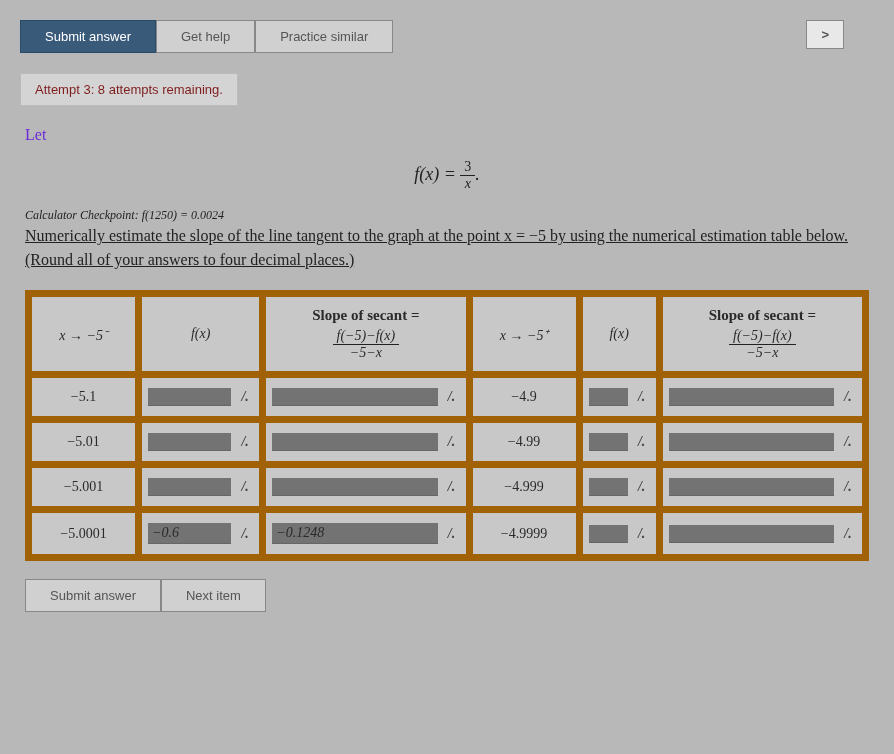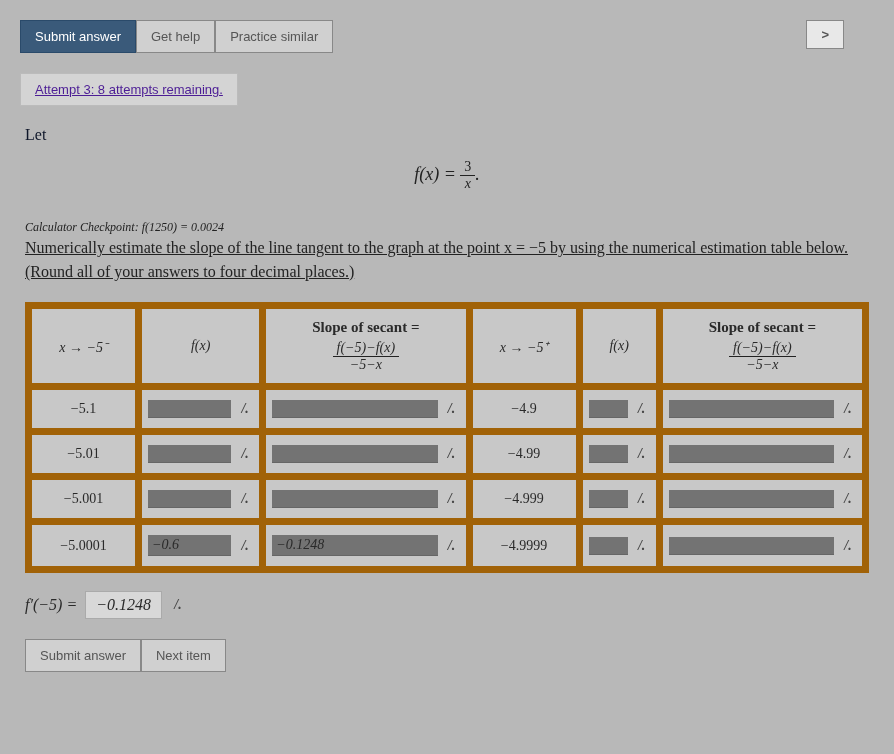--- a/index.html
+++ b/index.html
@@ -12,21 +12,21 @@
       height: 754px;
       overflow: hidden;
     }
     .toolbar {
       display: flex;
       gap: 0;
       margin-bottom: 20px;
       align-items: flex-start;
     }
     .btn {
-      padding: 8px 14px;
+      padding: 8px 24px;
       font-family: Arial, sans-serif;
       font-size: 13px;
       border: 1px solid #888;
       cursor: pointer;
       background: #d0d0d0;
       color: #555;
     }
     .btn-primary {
       background: #3a5a7a;
       color: #fff;
@@ -38,32 +38,31 @@
       padding: 6px 14px;
       font-weight: bold;
       margin-right: 30px;
     }
     .attempt-badge {
       display: inline-block;
       background: #d4d4d4;
       padding: 8px 14px;
       font-family: Arial, sans-serif;
       font-size: 13px;
-      color: #4c1d95;
+      color: #7f1d1d;
       border: 1px solid #bbb;
       margin-bottom: 20px;
-      text-decoration: underline;
     }
     .content { padding: 0 5px; }
-    .let-text { font-size: 16px; margin-bottom: 15px; color: #0f172a; }
+    .let-text { font-size: 16px; margin-bottom: 15px; color: #6d28d9; }
     .equation {
       text-align: center;
       font-size: 18px;
       font-style: italic;
-      margin: 15px 0 28px;
+      margin: 15px 0 16px;
       color: #222;
     }
     .frac {
       display: inline-block;
       vertical-align: middle;
       text-align: center;
       font-style: normal;
     }
     .frac .num { display: block; border-bottom: 1px solid #222; padding: 0 4px; font-size: 14px;}
     .frac .den { display: block; padding: 0 4px; font-style: italic; font-size: 14px;}
@@ -290,25 +289,20 @@
           <td>
             <div class="input-cell">
               <div class="input-box"></div>
               <span class="status-icon">/.</span>
             </div>
           </td>
         </tr>
       </tbody>
   </table>
 
-  <div class="answer-row">
-    <span class="fx">f′(−5) =</span>
-    <span class="answer-box">−0.1248</span>
-    <span class="status-icon">/.</span>
-  </div>
 
   <div class="bottom-buttons">
     <button class="btn">Submit answer</button>
     <button class="btn">Next item</button>
   </div>
 </div>
 
 
 
 

